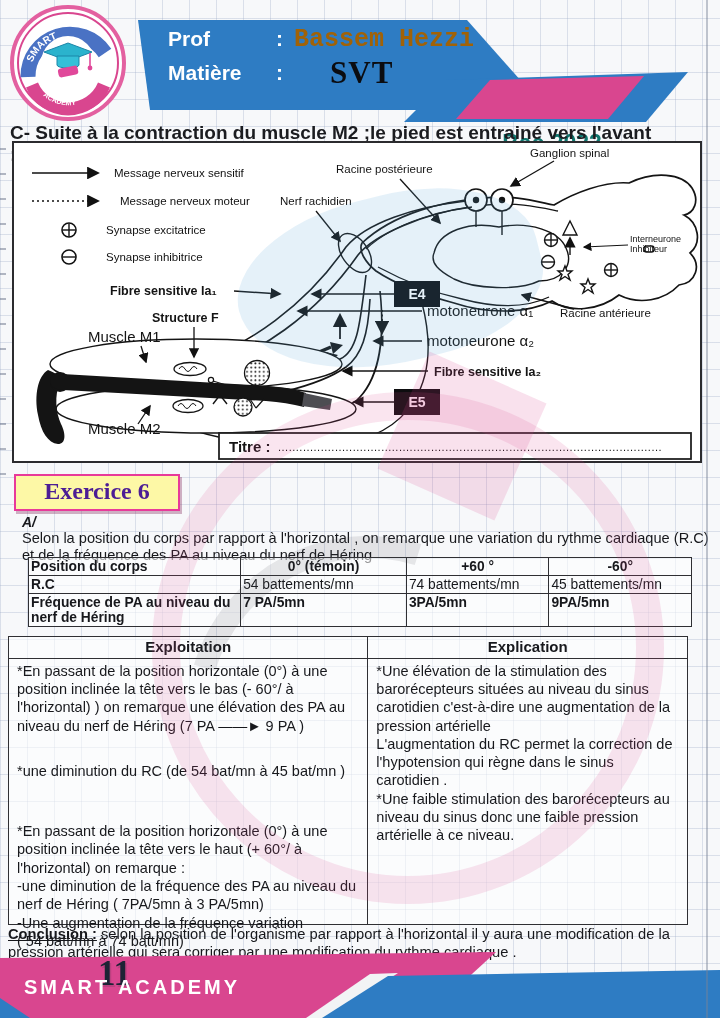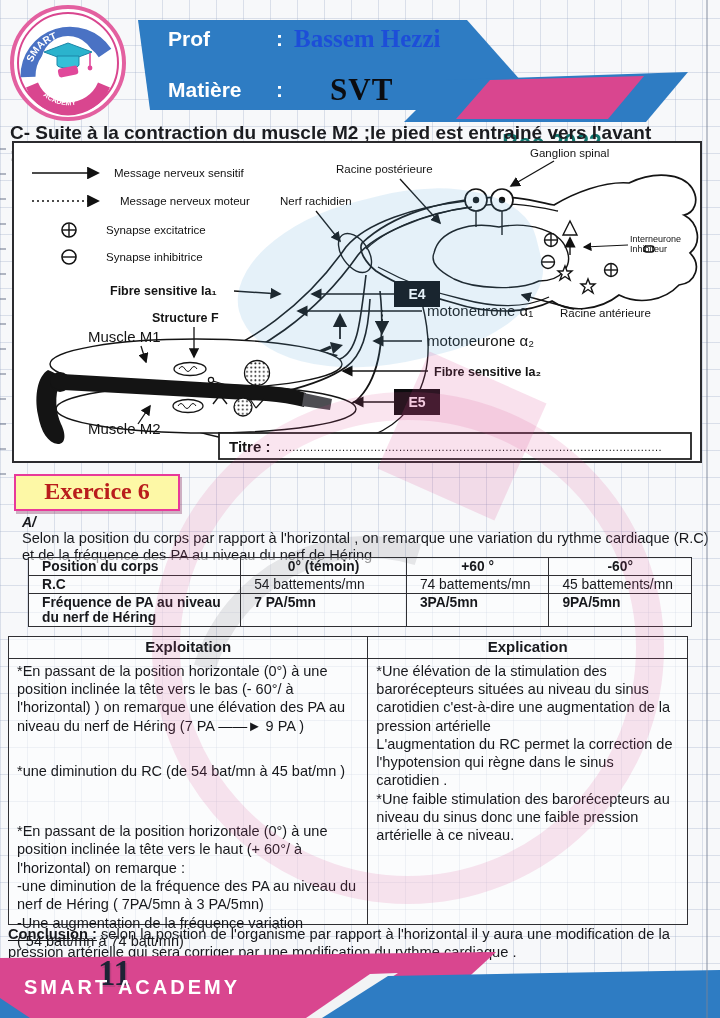--- a/index.html
+++ b/index.html
@@ -16,38 +16,38 @@
   #header{left:0;top:0;width:720px;height:126px;}
   .shape{position:absolute;left:0;top:0;width:720px;height:126px;}
   .banner-main{clip-path:polygon(138px 20px,467px 20px,547px 110px,150px 110px);background:#2e7cc3;}
   .banner-wing{clip-path:polygon(446px 80px,688px 72px,646px 122px,404px 122px);background:#2e7cc3;}
   .badge-pink{clip-path:polygon(490px 80px,644px 76px,608px 119px,456px 119px);background:#d9468f;}
   .badge-text{left:470px;top:80px;width:164px;height:40px;line-height:38px;text-align:center;
     color:#0f766e;font-weight:bold;font-size:23px;margin-top:44px;}
   .hdr-row{left:168px;height:30px;display:flex;align-items:center;}
   .hdr-label{color:#fff;font-weight:bold;font-size:21px;width:108px;display:inline-block;}
   .hdr-colon{color:#fff;font-weight:bold;font-size:21px;width:18px;display:inline-block;}
-  .hdr-val1{font-family:Liberation Serif, serif;font-weight:bold;font-size:25px;color:#1d4ed8;}
+  .hdr-val1{font-family:Liberation Mono, monospace;font-weight:bold;font-size:25px;color:#a16207;}
   .hdr-val2{font-family:"Liberation Serif",serif;font-weight:bold;font-size:31px;color:#0b0c10;margin-left:36px;letter-spacing:1px;}
   
   #logo{left:8px;top:3px;width:120px;height:120px;}
   
   #section-c{left:10px;top:122px;width:702px;font-size:19px;font-weight:600;color:#1b1c20;}
   #section-c b{font-weight:800;}
   
   #diagram{left:12px;top:141px;width:690px;height:322px;background:#fff;border:2px solid #2b2b2e;box-sizing:border-box;}
   
   #ex-badge{left:14px;top:474px;width:166px;height:37px;background:#fdf8a6;border:2.5px solid #e83a9a;
     box-sizing:border-box;text-align:center;line-height:31px;font-family:"Liberation Serif",serif;
-    font-weight:bold;font-size:24px;color:#b91c1c;box-shadow:2px 3px 0 rgba(130,40,90,.35);}
+    font-weight:bold;font-size:24px;color:#4c1d95;box-shadow:2px 3px 0 rgba(130,40,90,.35);}
   #part-a{left:22px;top:514px;font-size:14px;font-weight:bold;font-style:italic;}
   #intro{left:22px;top:530px;width:692px;font-size:14.6px;line-height:1.18;}
   
   #table1{left:28px;top:557px;width:664px;border-collapse:collapse;font-size:13.8px;}
-  #table1 td{border:1.5px solid #2f2f33;padding:1px 13px;background:rgba(255,255,255,.55);}
+  #table1 td{border:1.5px solid #2f2f33;padding:1px 2px;background:rgba(255,255,255,.55);}
   #table1 .hd{font-weight:bold;}
   #table1 .c{text-align:center;}
   #table1 .bv{font-weight:bold;}
   
   #table2{left:8px;top:636px;width:680px;height:289px;border:1.8px solid #2f2f33;box-sizing:border-box;
     display:flex;background:rgba(255,255,255,.55);}
   .an-col{box-sizing:border-box;padding:0 8px 4px 8px;font-size:14.5px;line-height:1.26;}
   .an-left{width:53%;border-right:1.5px solid #2f2f33;}
   .an-right{width:47%;}
   .an-head{font-weight:bold;text-align:center;font-size:15px;margin:1px -8px 0 -8px;
@@ -88,21 +88,21 @@
   <div class="shape banner-main"></div>
   <div class="shape banner-wing"></div>
   <div class="shape badge-pink"></div>
   <div class="abs badge-text">Bac 2023</div>
 
   <div class="abs hdr-row" style="top:24px;">
     <span class="hdr-label">Prof</span>
     <span class="hdr-colon">:</span>
     <span class="hdr-val1">Bassem Hezzi</span>
   </div>
-  <div class="abs hdr-row" style="top:75px;">
+  <div class="abs hdr-row" style="top:58px;">
     <span class="hdr-label">Matière</span>
     <span class="hdr-colon">:</span>
     <span class="hdr-val2">SVT</span>
   </div>
 
   <div id="logo" class="abs">
     <svg width="120" height="120" viewBox="0 0 120 120">
       <defs>
         <path id="arcTop" d="M 22,72 A 40,40 0 0 1 98,56" fill="none"></path>
         <path id="arcBot" d="M 25,78 A 38,38 0 0 0 95,80" fill="none"></path>

